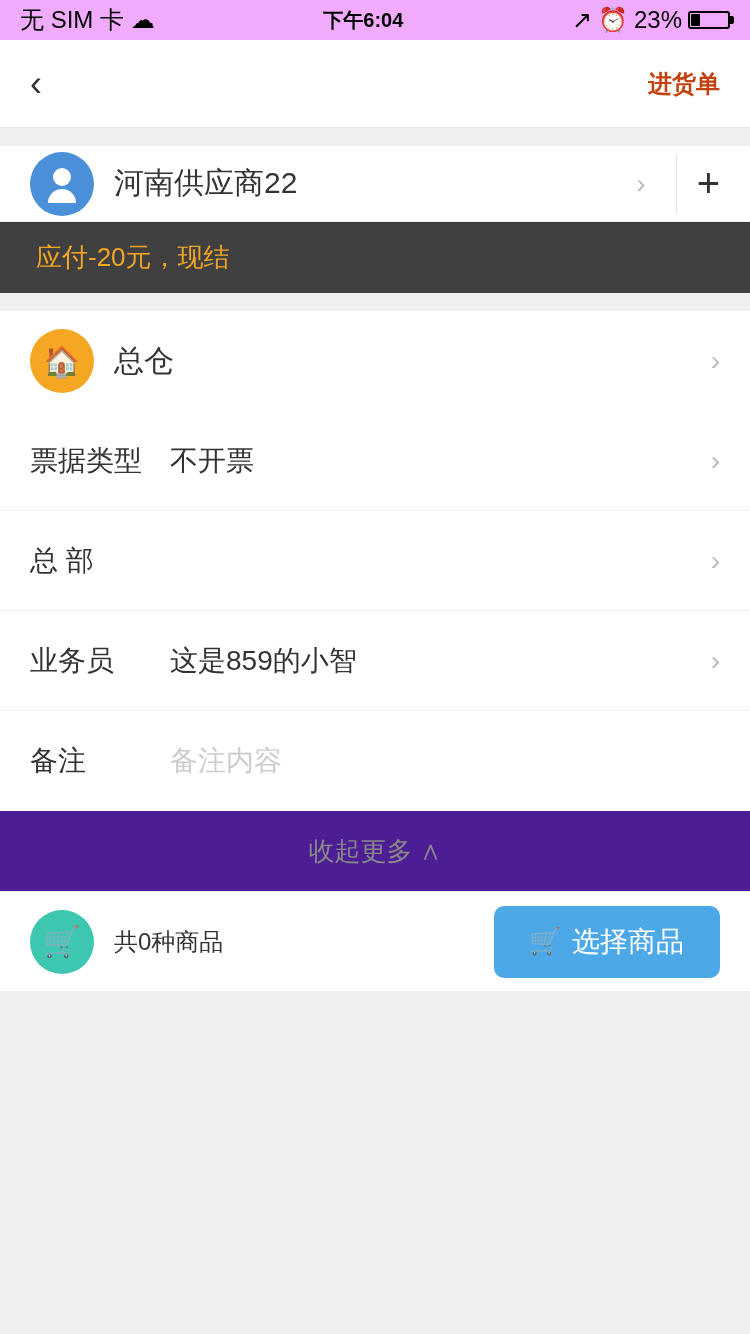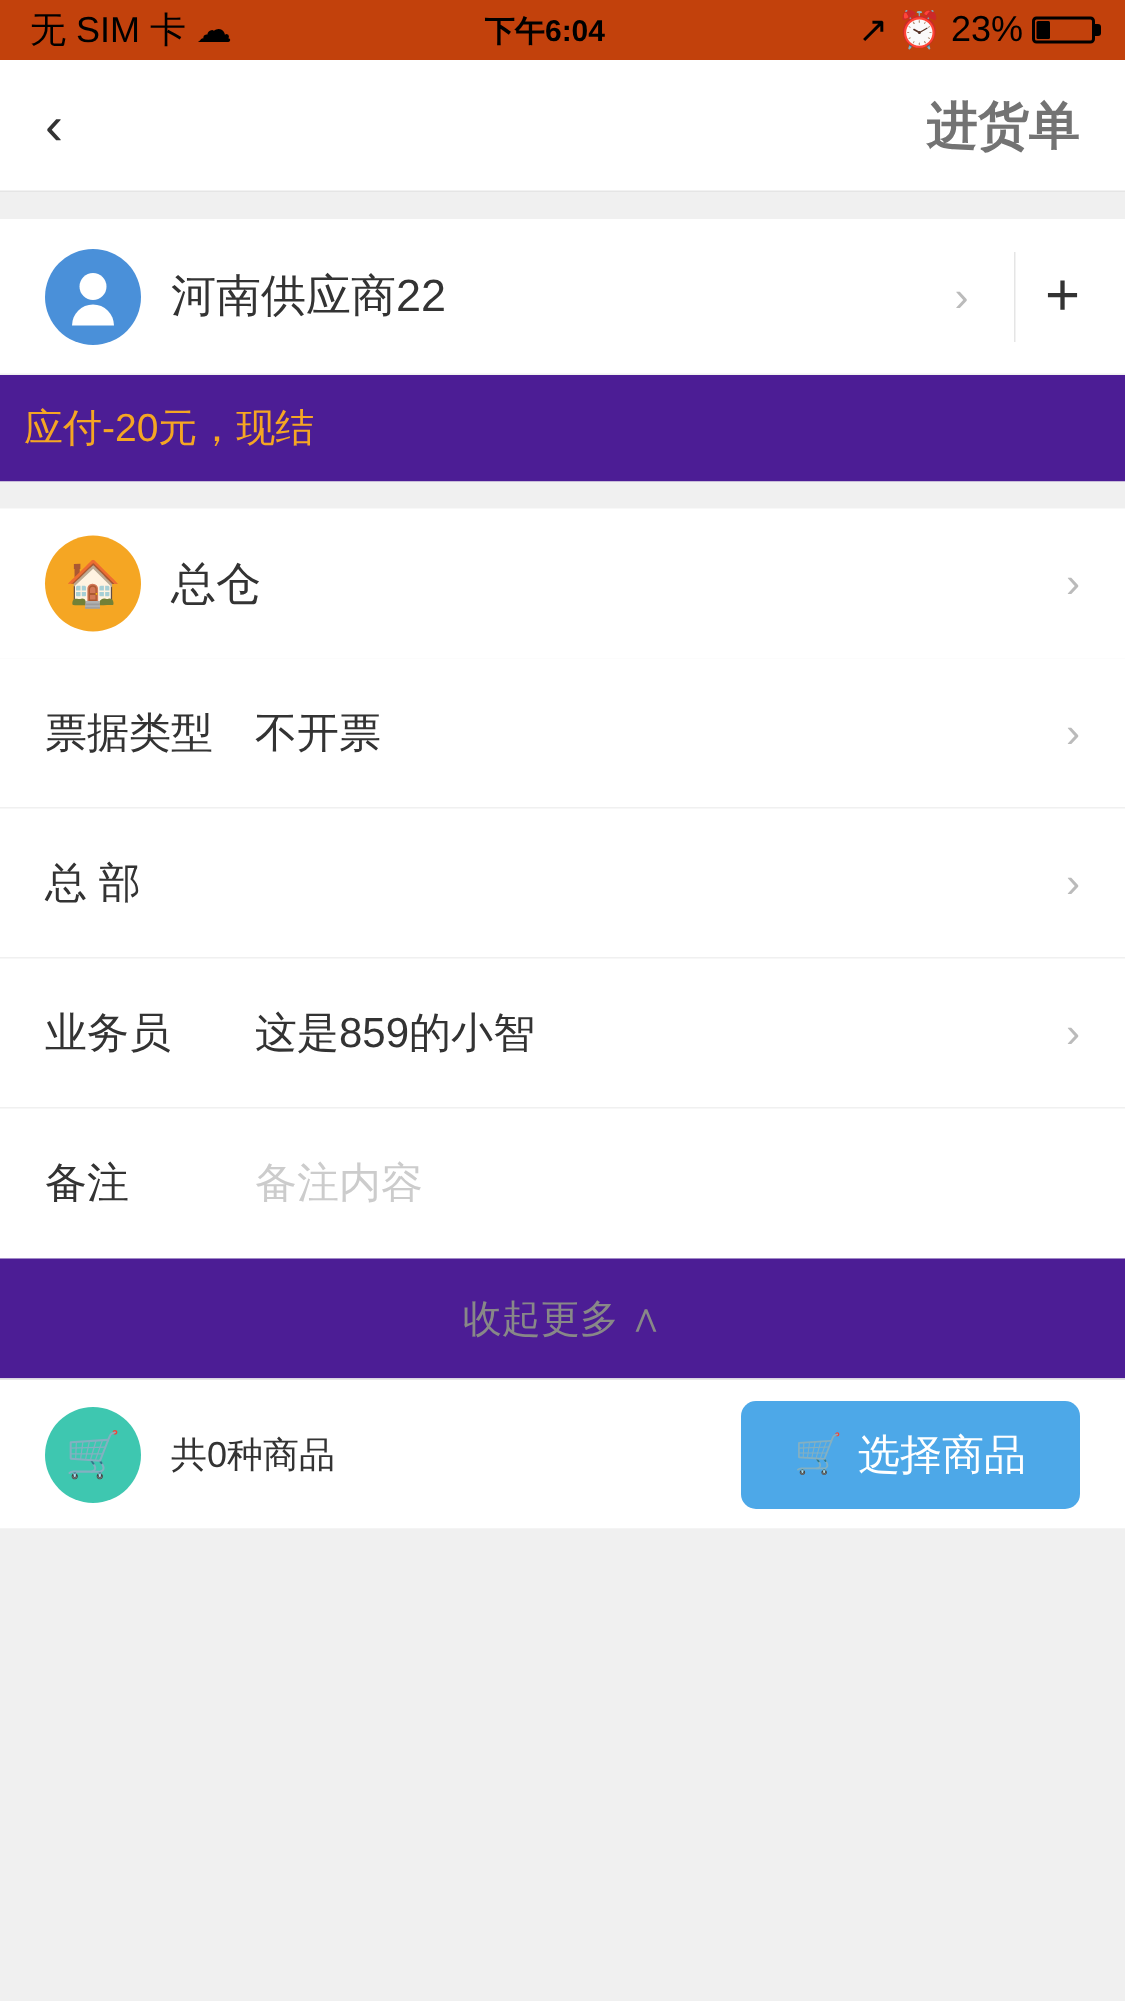--- a/index.html
+++ b/index.html
@@ -9,21 +9,21 @@
       min-height: 1334px;
       font-family: -apple-system, "PingFang SC", "Helvetica Neue", sans-serif;
       background: #f0f0f0;
       font-size: 28px;
     }
 
     
     .status-bar {
       width: 750px;
       height: 40px;
-      background: #c2410c;
+      background: #f0abfc;
       display: flex;
       align-items: center;
       justify-content: space-between;
       padding: 0 20px;
       font-size: 24px;
       color: #000;
     }
     .status-left { display: flex; align-items: center; gap: 10px; }
     .status-center { font-weight: 600; font-size: 20px; }
     .status-right { display: flex; align-items: center; gap: 6px; }
@@ -49,44 +49,44 @@
       padding: 0 30px;
       border-bottom: 1px solid #e5e5e5;
     }
     .nav-back {
       font-size: 36px;
       color: #333;
       cursor: pointer;
       width: 60px;
     }
     .nav-title {
-      font-size: 34px;
+      font-size: 24px;
       font-weight: 600;
-      color: #737373;
+      color: #c2410c;
     }
     .nav-action {
       font-size: 28px;
       color: #333;
       cursor: pointer;
     }
 
     
     .section-divider {
       width: 750px;
       height: 18px;
       background: #f0f0f0;
     }
 
     
     .supplier-section {
       background: #fff;
       display: flex;
       align-items: center;
       padding: 0 30px;
-      height: 104px;
+      height: 76px;
       border-bottom: 1px solid #f0f0f0;
     }
     .supplier-avatar {
       width: 64px; height: 64px; border-radius: 50%;
       background: #4a90d9;
       display: flex; align-items: center; justify-content: center;
       margin-right: 20px;
       flex-shrink: 0;
     }
     .avatar-person {
@@ -110,22 +110,22 @@
     }
     .add-icon {
       font-size: 40px; color: #333; cursor: pointer;
     }
     .divider-v {
       width: 1px; height: 60px; background: #e5e5e5; margin: 0 20px 0 10px;
     }
 
     
     .notice-banner {
-      background: #4c1d95;
-      padding: 18px 16px;
+      background: #404040;
+      padding: 18px 36px;
       font-size: 26px;
       color: #f5a623;
     }
 
     
     .section-gap {
       height: 18px; background: #f0f0f0;
     }
 
     

